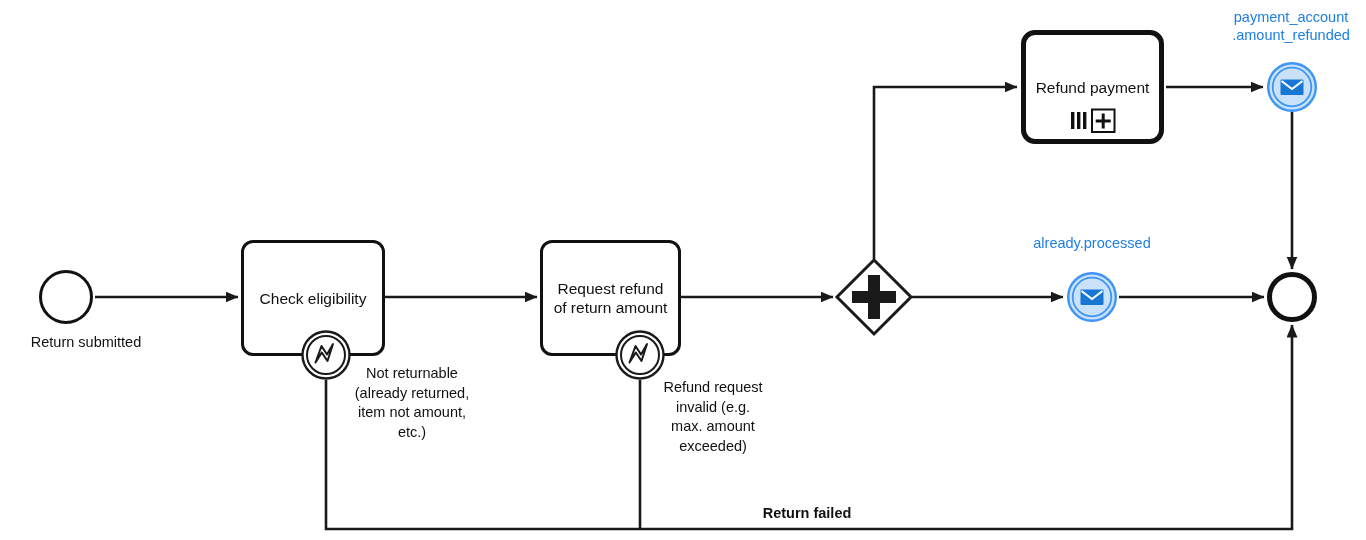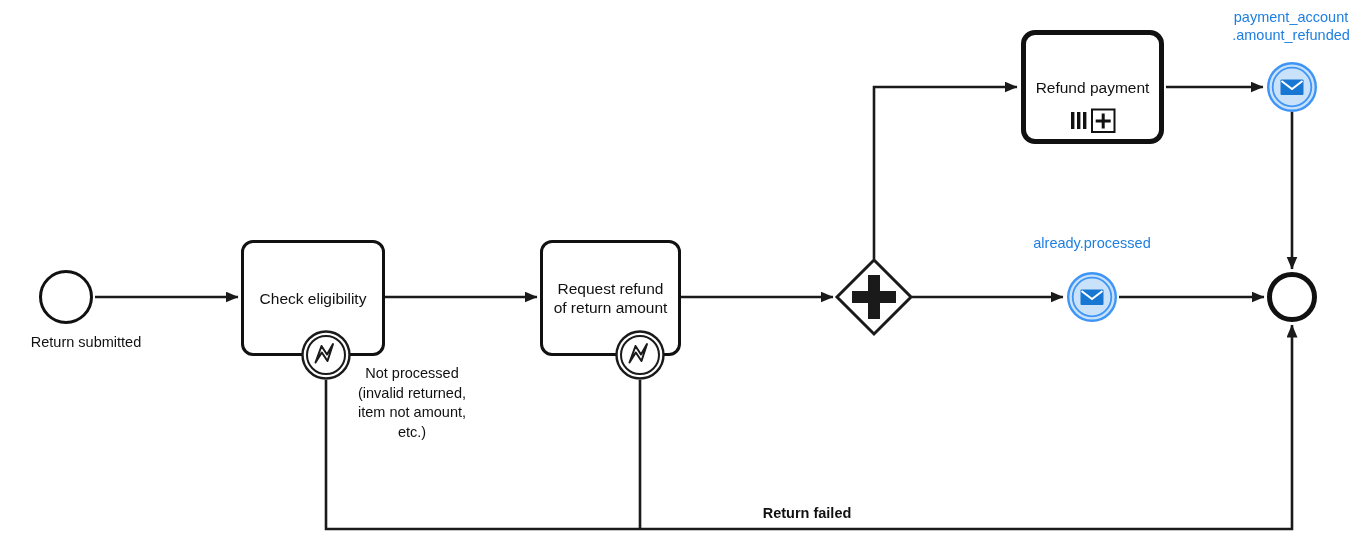--- a/index.html
+++ b/index.html
@@ -92,31 +92,37 @@
   <div class="node task task-check">
     <span>Check eligibility</span>
   </div>
 
   <svg class="svg-node boundary-1" width="52" height="52">
     <circle class="bnd-outer" cx="26" cy="26" r="23.5"></circle>
     <circle class="bnd-inner" cx="26" cy="26" r="19"></circle>
     <path class="error-bolt" d="M15.5,33.5 L21.5,17 L27,25.5 L33,15 L27.5,32 L21.8,23.5 Z"></path>
   </svg>
   <div class="label label-not-returnable">
-    <span style="display:block">Not processed</span>
-    <span style="display:block">(invalid returned,</span>
+    <span style="display:block">Not returnable</span>
+    <span style="display:block">(already returned,</span>
     <span style="display:block">item not amount,</span>
     <span style="display:block">etc.)</span>
   </div>
 
   <svg class="svg-node boundary-2" width="52" height="52">
     <circle class="bnd-outer" cx="26" cy="26" r="23.5"></circle>
     <circle class="bnd-inner" cx="26" cy="26" r="19"></circle>
     <path class="error-bolt" d="M15.5,33.5 L21.5,17 L27,25.5 L33,15 L27.5,32 L21.8,23.5 Z"></path>
   </svg>
+  <div class="label label-refund-invalid">
+    <span style="display:block">Refund request</span>
+    <span style="display:block">invalid (e.g.</span>
+    <span style="display:block">max. amount</span>
+    <span style="display:block">exceeded)</span>
+  </div>
 
   <svg class="svg-node gateway" width="80" height="80">
     <polygon class="gw-shape" points="40,3 77,40 40,77 3,40"></polygon>
     <path class="gw-plus" d="M34,18 h12 v16 h16 v12 h-16 v16 h-12 v-16 h-16 v-12 h16 z"></path>
   </svg>
 
   <div class="node task task-refund">
     <span>Refund payment</span>
     <svg class="task-markers" width="48" height="26">
       <g>

